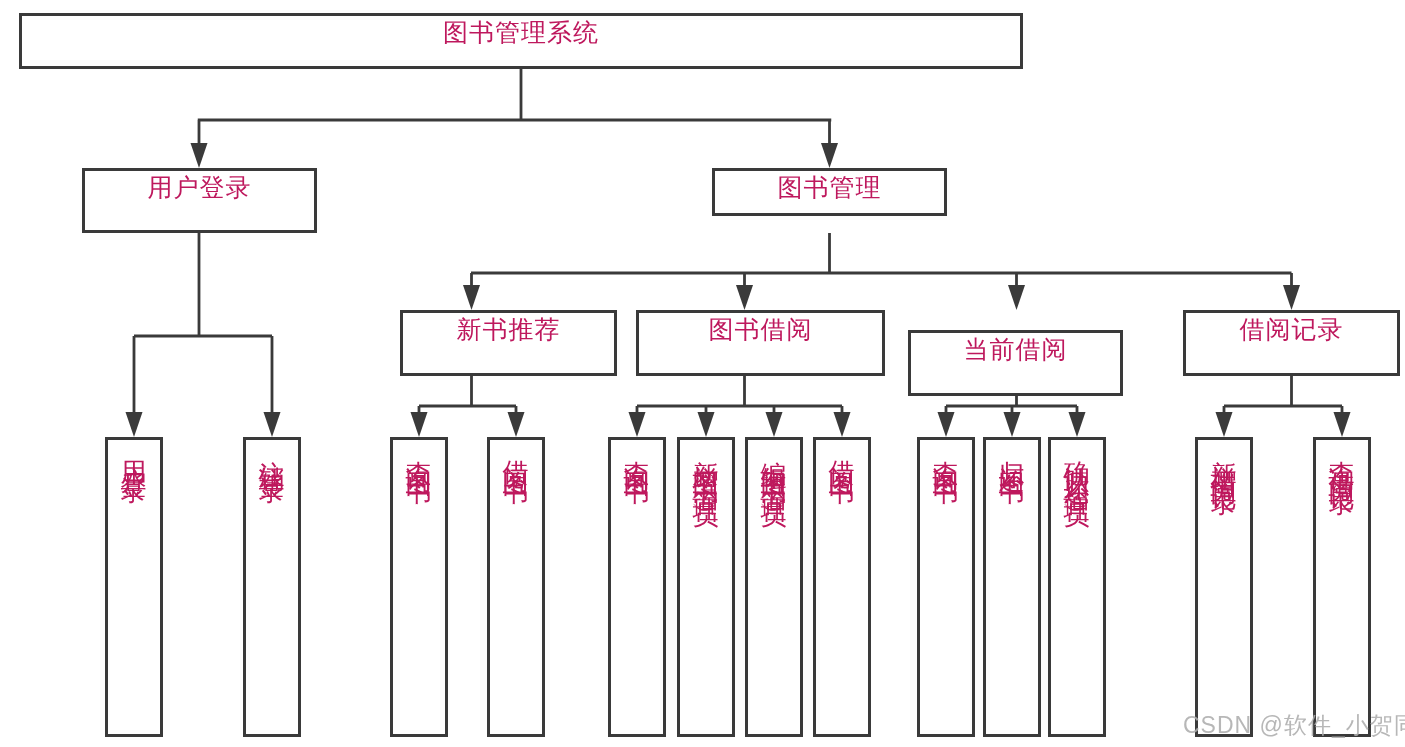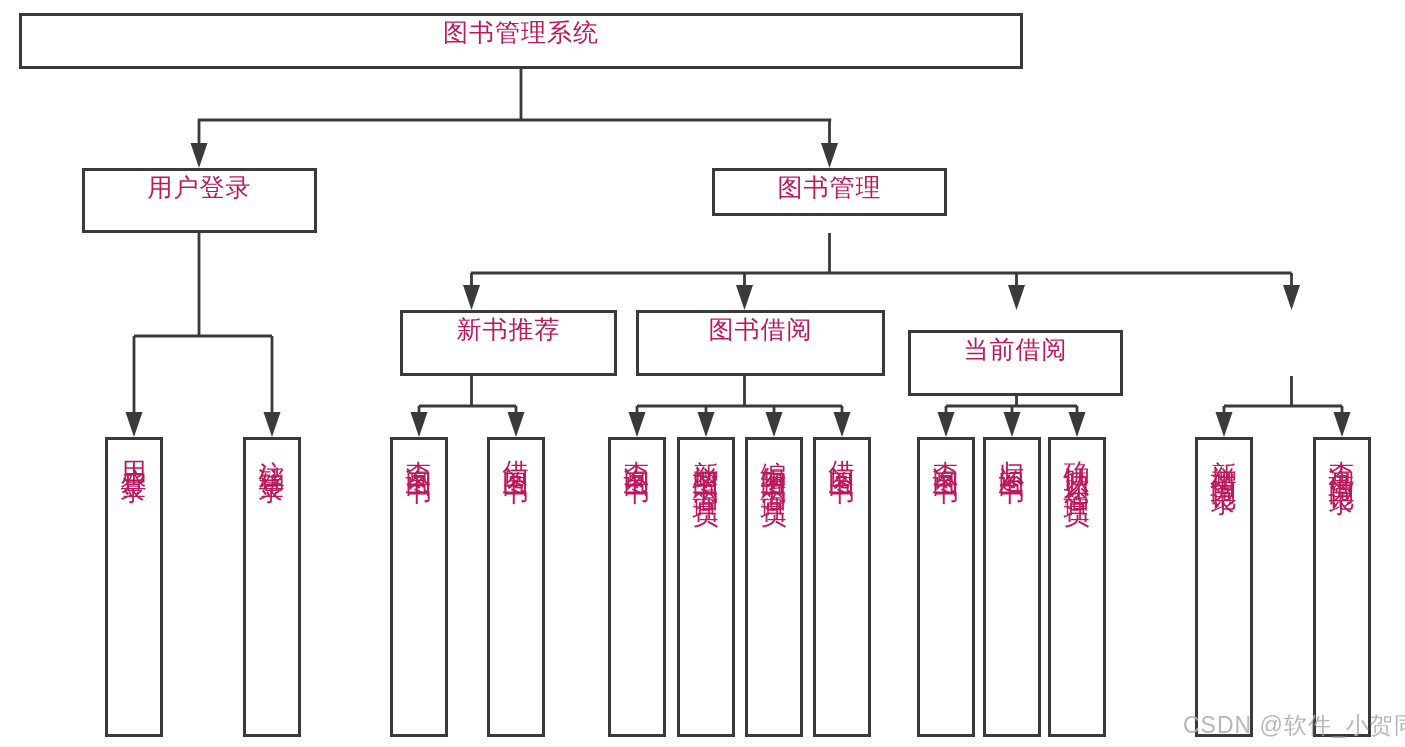--- a/index.html
+++ b/index.html
@@ -101,20 +101,23 @@
 
   <div class="node h" style="left:363px; top:310px; width:217px; height:66px;margin-left:37px;">
     <span>新书推荐</span>
   </div>
   <div class="node h" style="left:636px; top:310px; width:249px; height:66px;">
     <span>图书借阅</span>
   </div>
   <div class="node h" style="left:908px; top:310px; width:215px; height:66px;margin-top:20px;">
     <span>当前借阅</span>
   </div>
+  <div class="node h" style="left:1183px; top:310px; width:217px; height:66px;">
+    <span>借阅记录</span>
+  </div>
 
   <div class="node v" style="left:105px; top:437px; width:58px; height:300px;">
     <span>用户登录</span>
   </div>
   <div class="node v" style="left:243px; top:437px; width:58px; height:300px;">
     <span>注销登录</span>
   </div>
 
   <div class="node v" style="left:390px; top:437px; width:58px; height:300px;">
     <span>查询图书</span>

